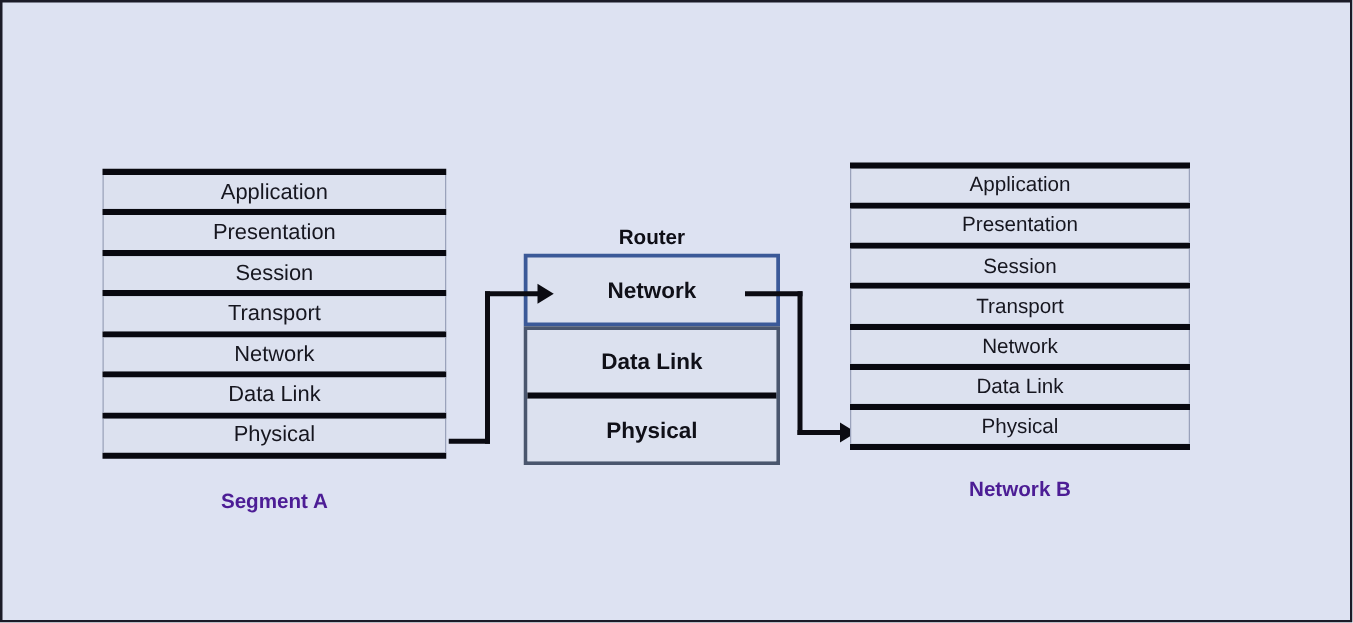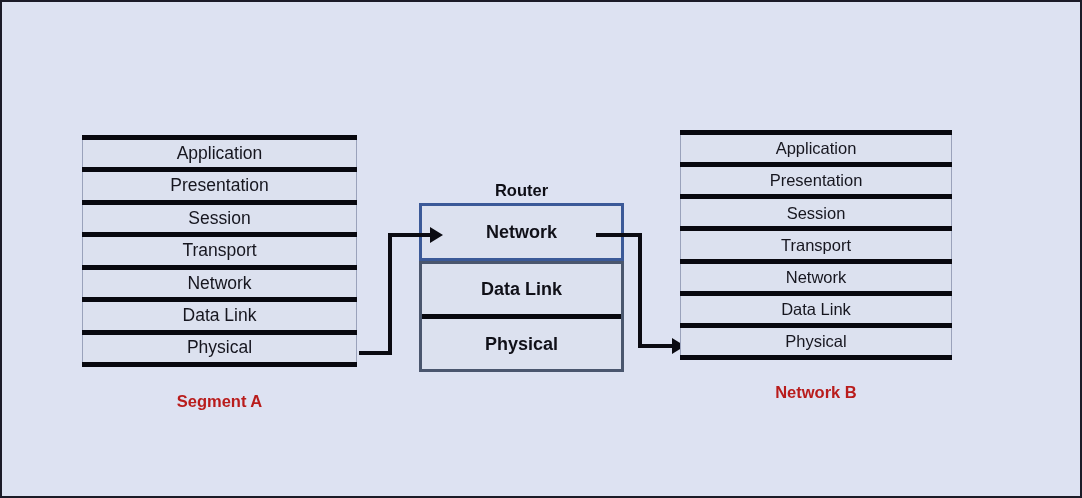--- a/index.html
+++ b/index.html
@@ -66,21 +66,21 @@
     width: 272px;
     height: 230px;
   }
   #stack-b .rule { height: 5px; }
   #stack-b .layer { font-size: 16.5px; }
 
   
   .caption {
     position: absolute;
     font-weight: bold;
-    color: #b91c1c;
+    color: #4c1d95;
     white-space: nowrap;
     font-size: 16.5px;
   }
   #caption-a { left: 80px; top: 390px; width: 275px; text-align: center; }
   #caption-b { left: 678px; top: 381px; width: 272px; text-align: center; }
 
   
   #router-label {
     position: absolute;
     left: 417px;

